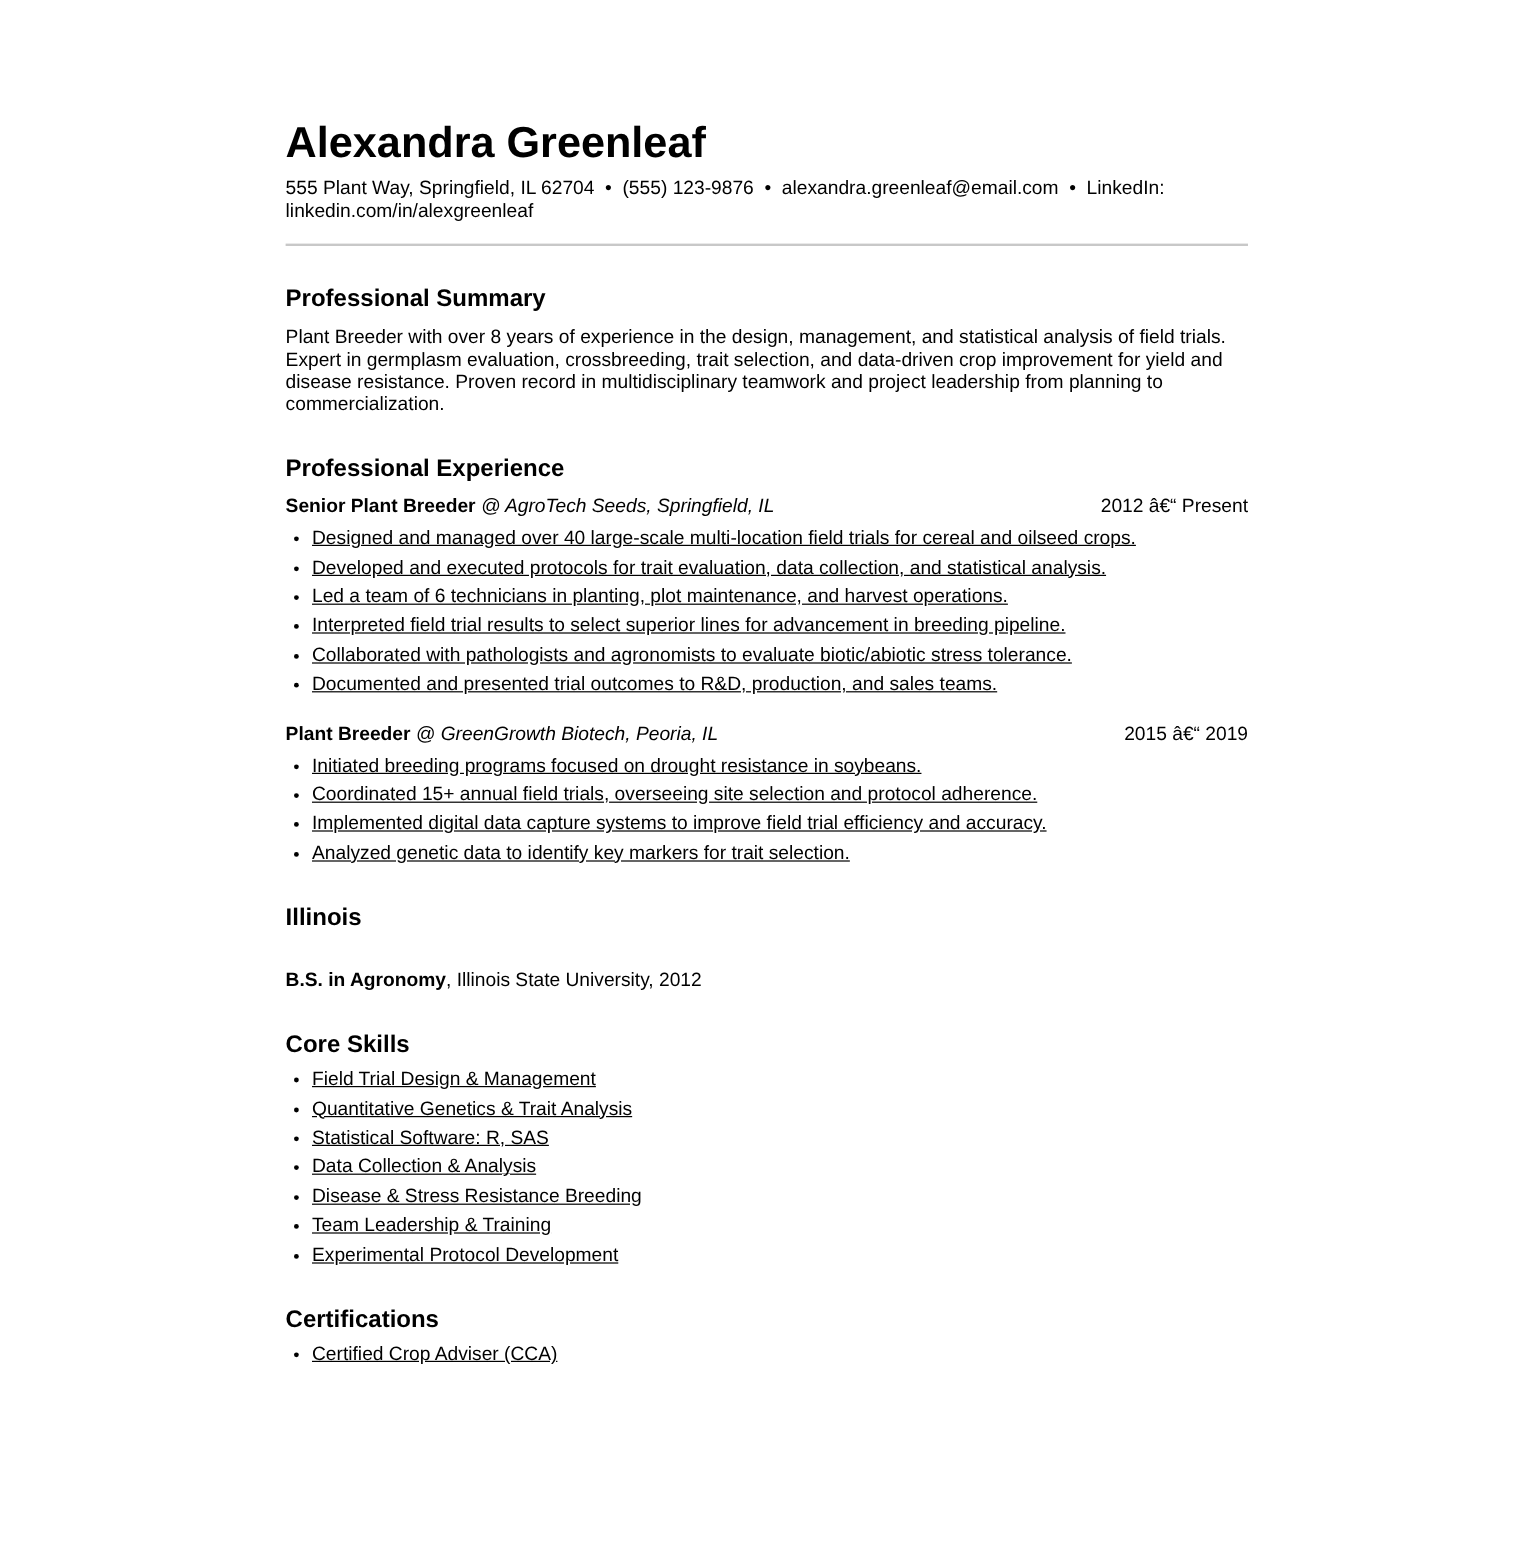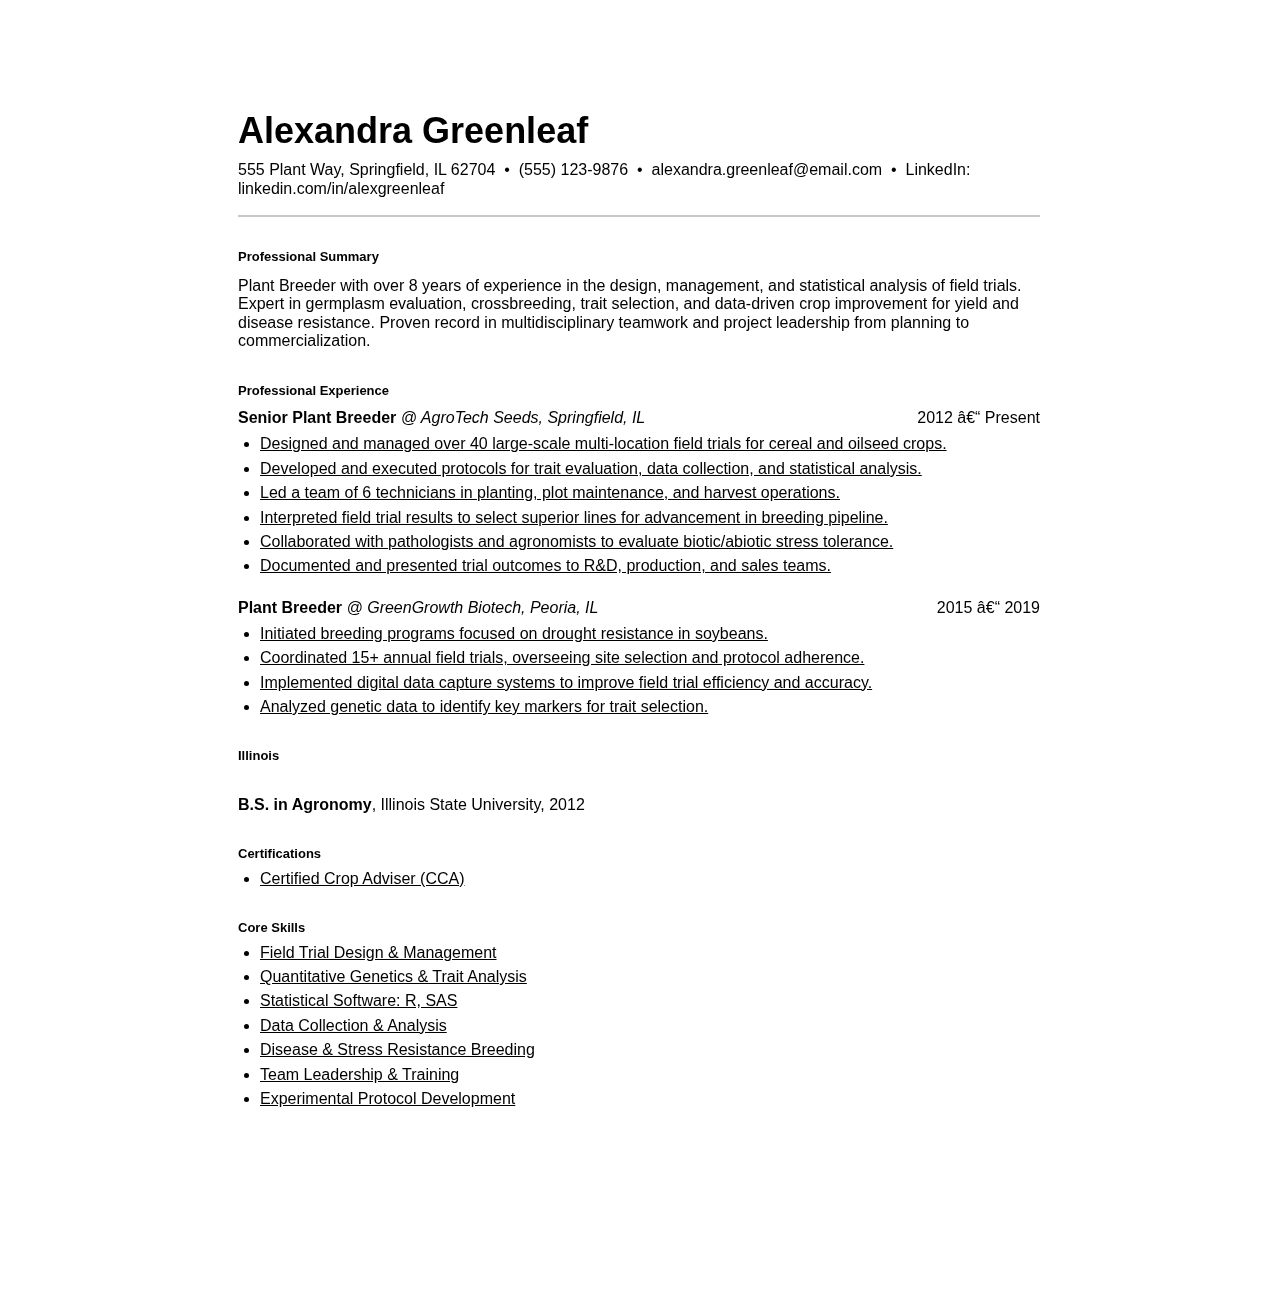--- a/index.html
+++ b/index.html
@@ -12,33 +12,33 @@
   }
   .page {
     width: 802px;
     margin: 0 auto;
     padding: 98px 0 120px;
   }
   h1.name {
     font-size: 36px;
     line-height: 1.14;
     font-weight: bold;
-    margin: 12px 0 9px 0;
+    margin: 0 0 9px 0;
   }
   p.contact {
     margin: 0;
     line-height: 1.2;
   }
   hr.divider {
     border: none;
     border-top: 2px solid #c8c8c8;
     margin: 17px 0 0 0;
   }
   h3.section-heading {
-    font-size: 13px;
+    font-size: 20px;
     font-weight: bold;
     margin: 32px 0 0 0;
     line-height: 1.2;
   }
   p.body-text {
     margin: 12px 0 12px 0;
     line-height: 1.15;
   }
   p.edu {
     margin: 11px 0 0 0;
@@ -117,32 +117,32 @@
 
   <section>
     <h3 class="section-heading">Illinois</h3>
     <p class="edu">
       <br>
       <span><strong>B.S. in Agronomy</strong><span>, Illinois State University, 2012</span></span>
     </p>
   </section>
 
   <section>
-    <h3 class="section-heading">Certifications</h3>
-    <ul class="bullets">
-      <li>Certified Crop Adviser (CCA)</li>
-    </ul>
-  </section>
-
-  <section>
     <h3 class="section-heading">Core Skills</h3>
     <ul class="bullets">
       <li>Field Trial Design &amp; Management</li>
       <li>Quantitative Genetics &amp; Trait Analysis</li>
       <li>Statistical Software: R, SAS</li>
       <li>Data Collection &amp; Analysis</li>
       <li>Disease &amp; Stress Resistance Breeding</li>
       <li>Team Leadership &amp; Training</li>
       <li>Experimental Protocol Development</li>
     </ul>
   </section>
 
+  <section>
+    <h3 class="section-heading">Certifications</h3>
+    <ul class="bullets">
+      <li>Certified Crop Adviser (CCA)</li>
+    </ul>
+  </section>
+
 </div>
 
 </body></html>

